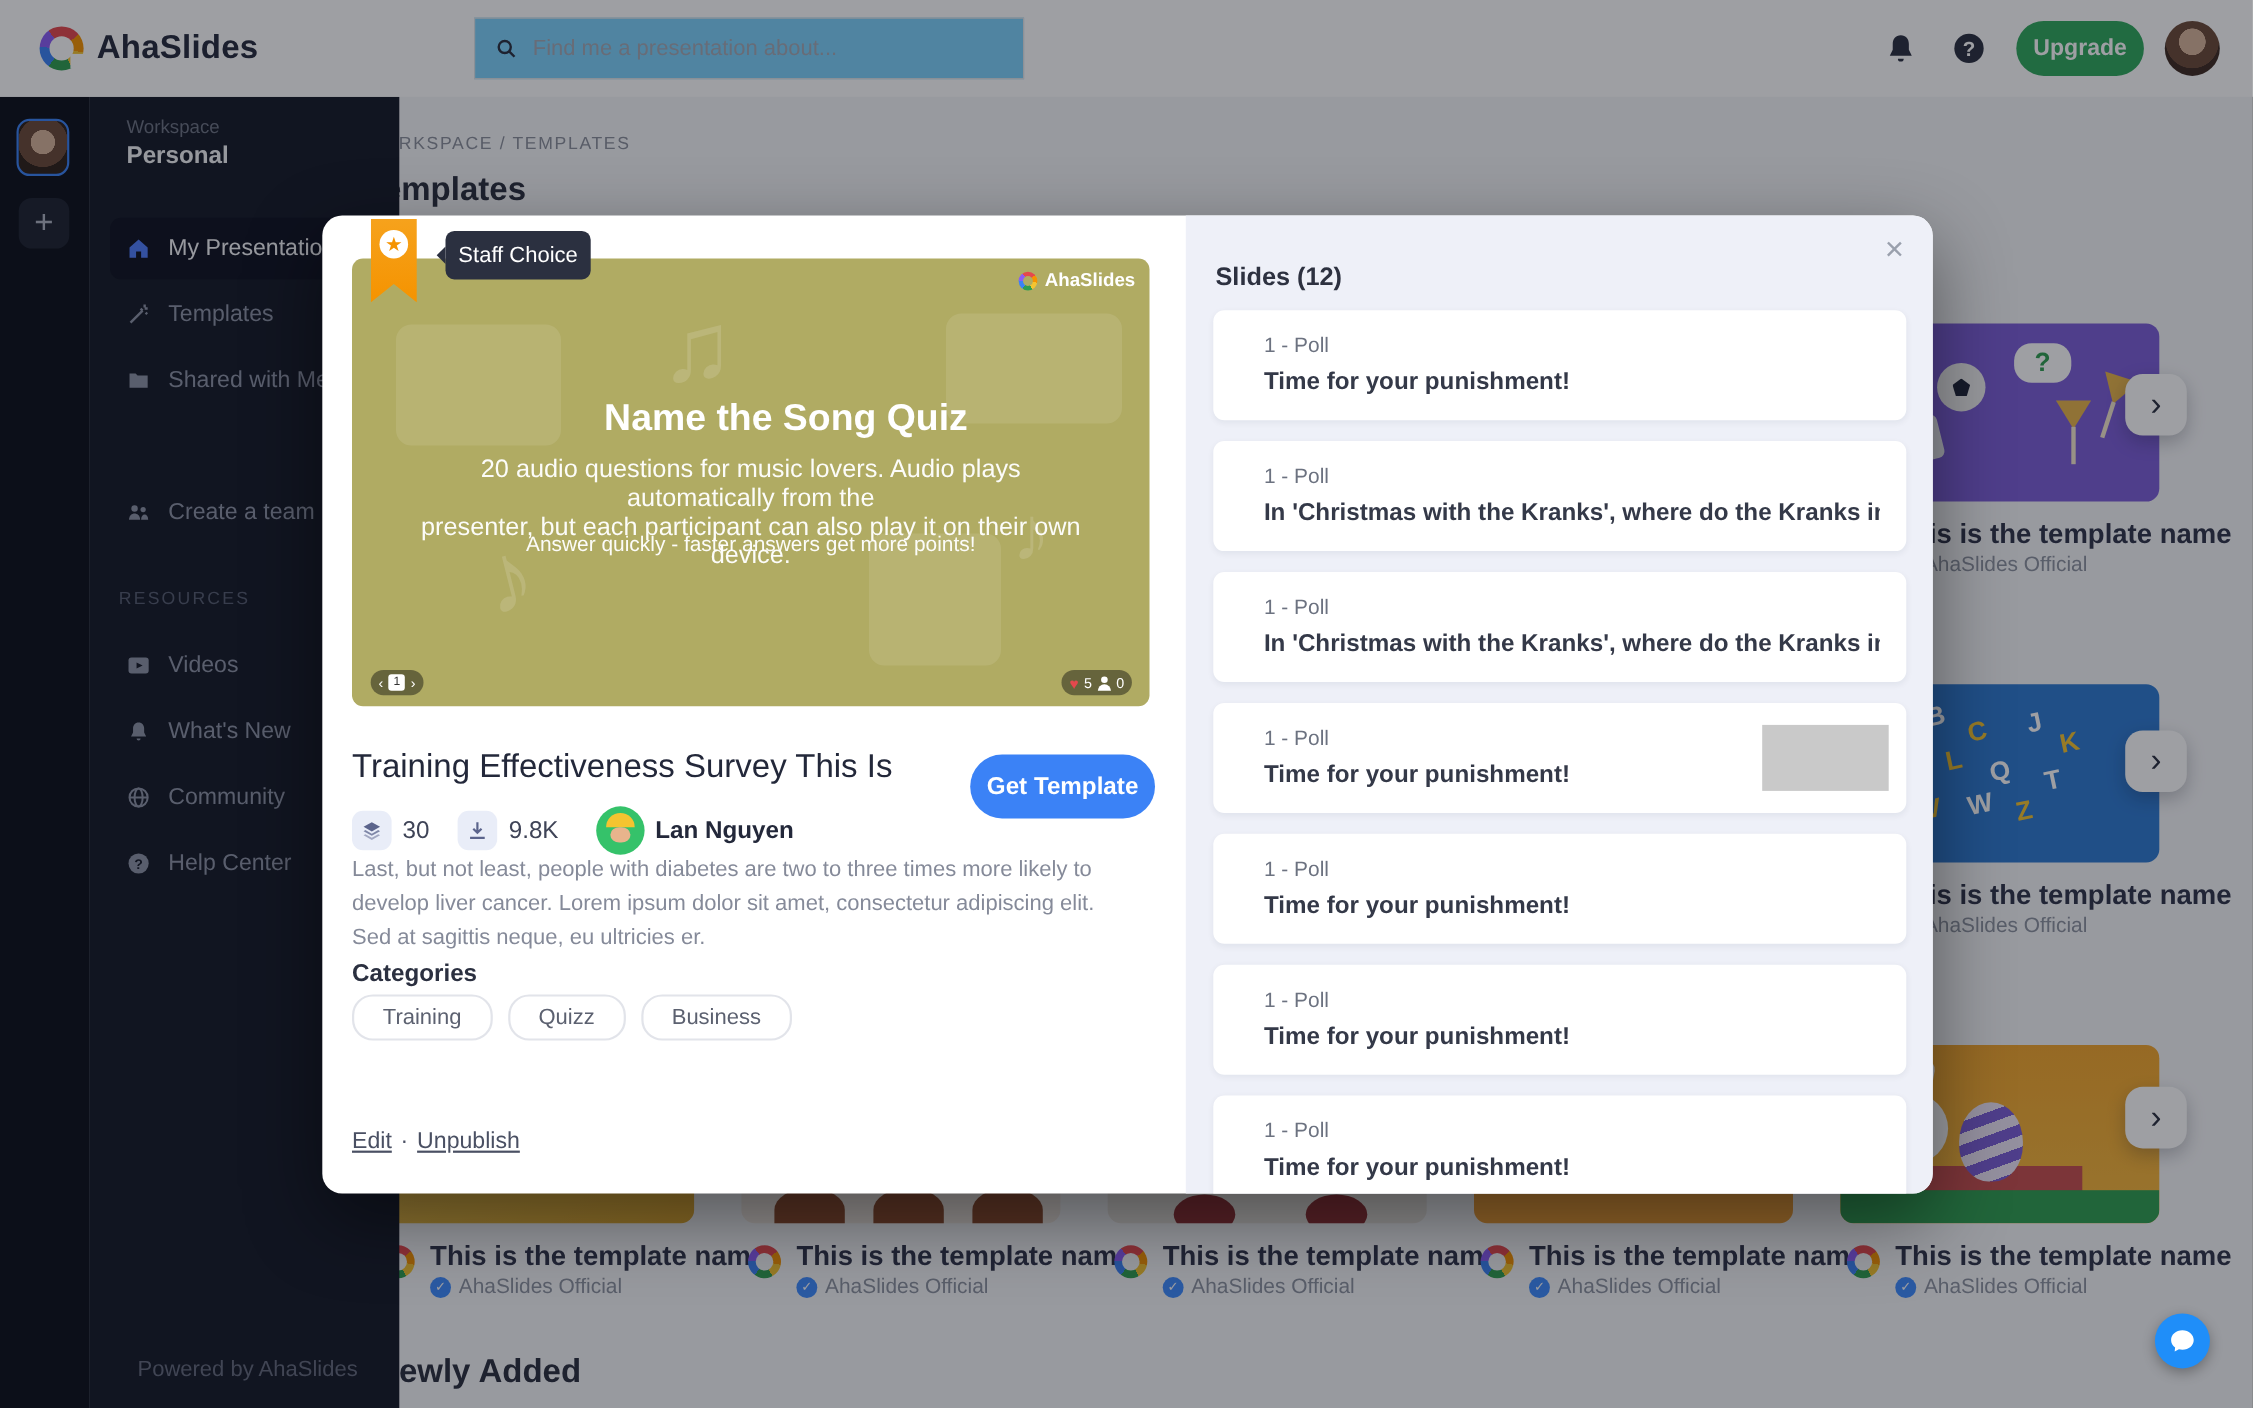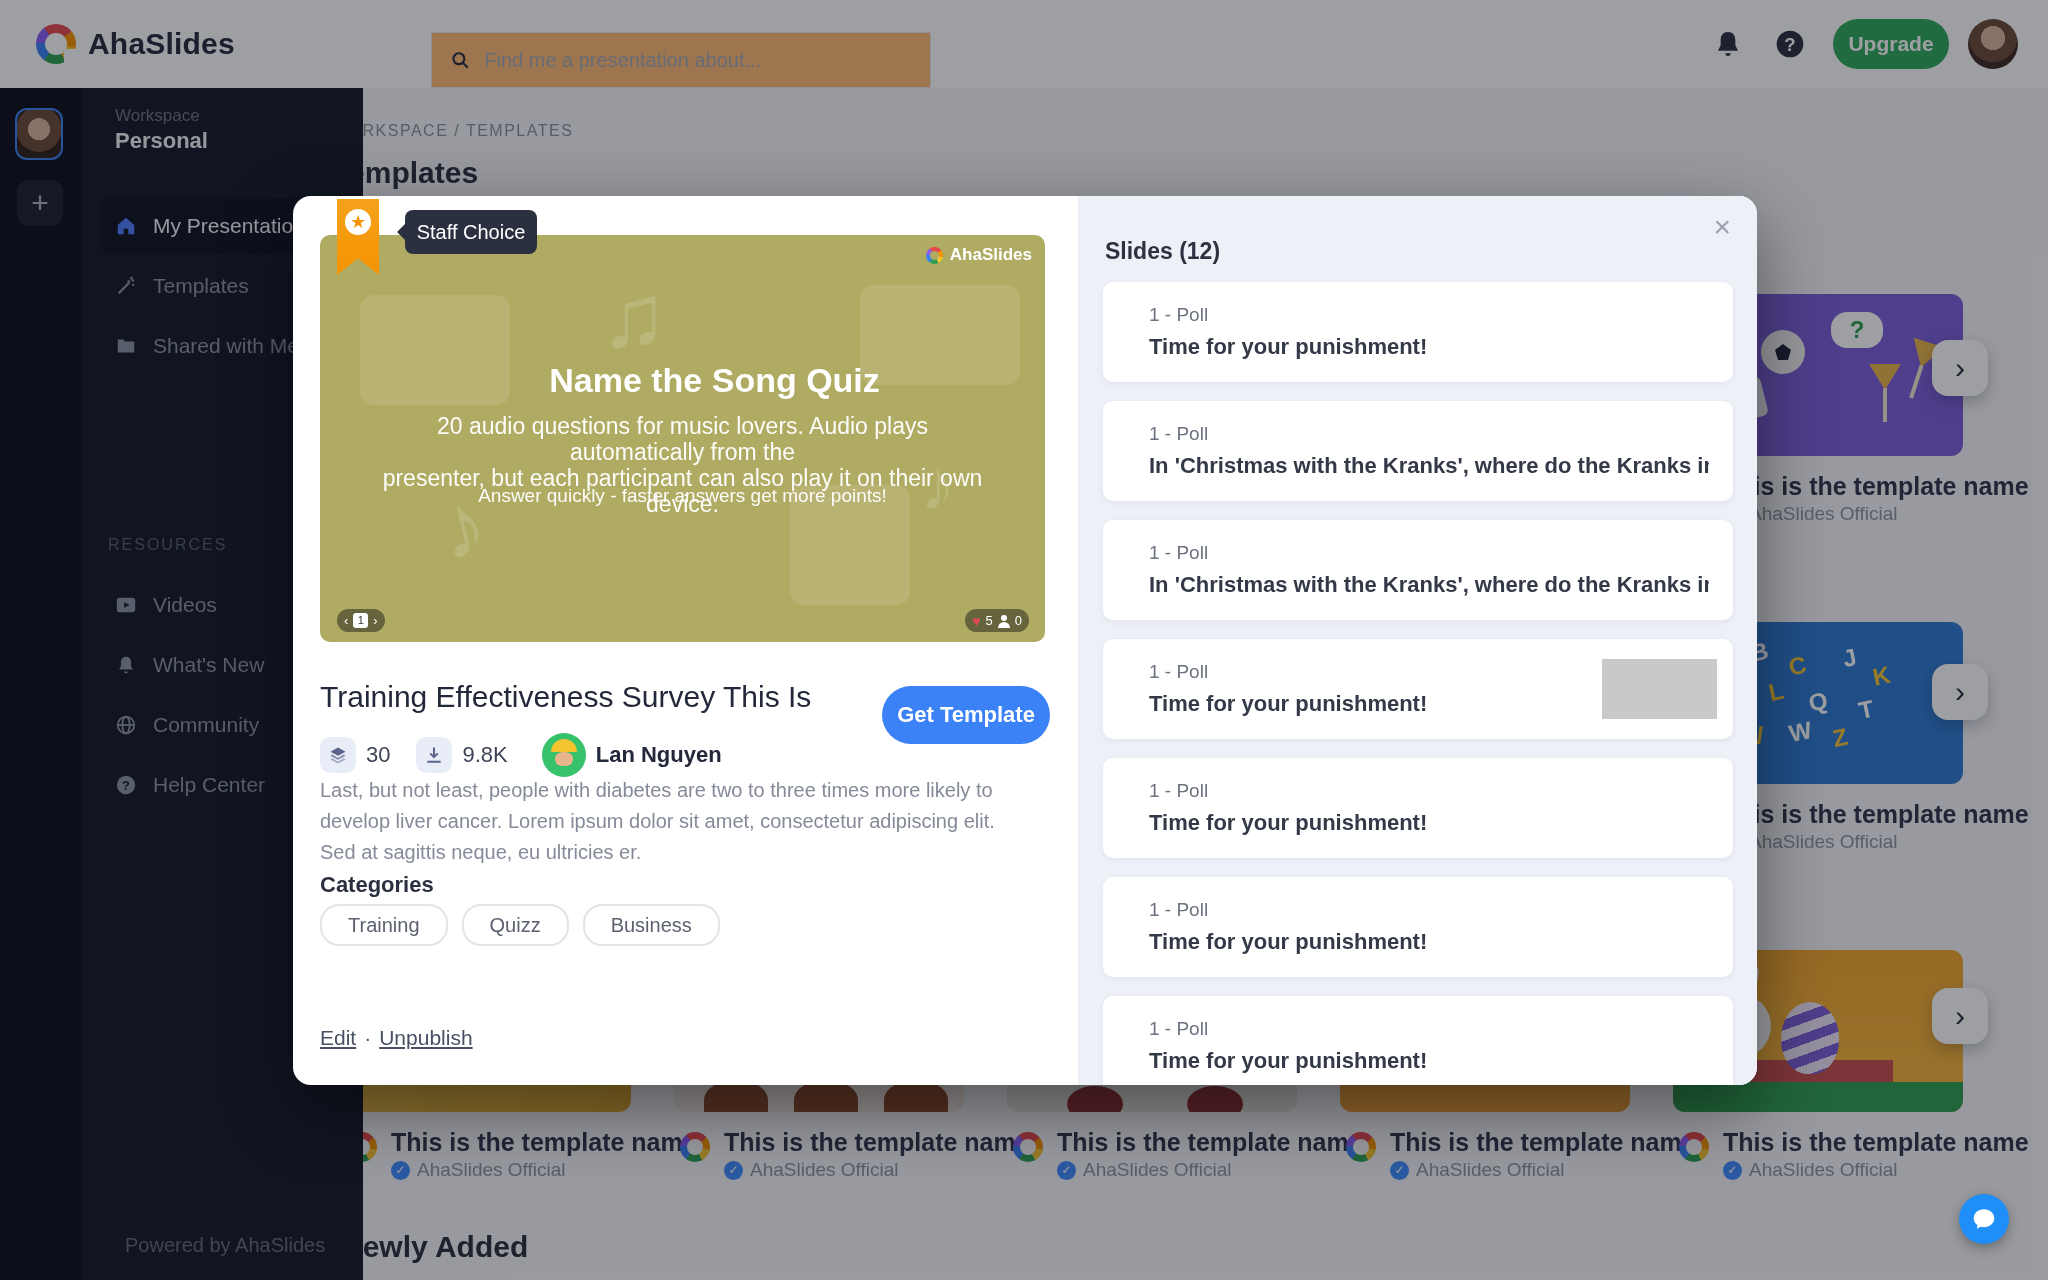--- a/index.html
+++ b/index.html
@@ -8,22 +8,22 @@
 
   
   #topbar{position:absolute;left:0;top:0;width:2048px;height:88px;background:#ffffff;z-index:4;}
   .brand{position:absolute;left:36px;top:24px;display:flex;align-items:center;gap:12px;}
   .logo-ring{width:40px;height:40px;border-radius:50%;
      background:conic-gradient(#e5484d 0 14%,#f59300 14% 28%,#f4c430 28% 42%,#2f9e50 42% 60%,#3b82f6 60% 76%,#8b5cf6 76% 90%,#e5484d 90% 100%);
      position:relative;}
   .logo-ring:before{content:"";position:absolute;left:9px;top:9px;width:22px;height:22px;border-radius:50%;background:#fff;}
   .logo-ring:after{content:"";position:absolute;right:-1px;bottom:2px;width:13px;height:13px;background:#fff;}
   .brand-name{font-size:30px;font-weight:800;color:#252a3d;letter-spacing:.2px;}
-  .search{position:absolute;left:431px;top:16px;width:500px;height:56px;border:1px solid #e7e8ea;background:#fdba74;
-     border-radius:0;display:flex;align-items:center;padding:0 18px;box-sizing:border-box;gap:12px;margin-top:16px;}
+  .search{position:absolute;left:431px;top:16px;width:500px;height:56px;border:1px solid #e7e8ea;background:#7dd3fc;
+     border-radius:0;display:flex;align-items:center;padding:0 18px;box-sizing:border-box;gap:12px;}
   .search input{border:none;outline:none;background:transparent;font-size:20px;color:#3a3f4d;width:100%;
      font-family:"Liberation Sans",sans-serif;}
   .search input::placeholder{color:#a5aab6;}
   .tb-icon{position:absolute;top:28px;width:32px;height:32px;color:#2b3040;}
   .upgrade{position:absolute;left:1833px;top:19px;width:116px;height:50px;border-radius:25px;background:#2fa85c;
      color:#fff;font-size:21px;font-weight:700;display:flex;align-items:center;justify-content:center;cursor:pointer;}
   .tb-avatar{position:absolute;left:1968px;top:19px;width:50px;height:50px;border-radius:50%;
      background:radial-gradient(circle at 50% 38%,#d8b49a 0 30%,#6b4a38 31% 60%,#3e2b22 61%);}
 
   
@@ -429,20 +429,29 @@
           <path d="M4 20 L16 8 M14 6 l2 2 M18 2 v3 M21 6 h-3 M19 10 l1.5 1.5"></path>
         </svg>
       <span>Templates</span>
     </div>
     <div class="menu-item" style="top:230px">
       <svg viewBox="0 0 24 24" fill="currentColor">
           <path d="M3 5 h6 l2 2 h10 v12 H3 Z"></path>
         </svg>
       <span>Shared with Me</span>
     </div>
+    <div class="menu-item" style="top:350px">
+      <svg viewBox="0 0 24 24" fill="currentColor">
+          <circle cx="8" cy="8" r="3.2"></circle>
+          <circle cx="16.5" cy="9" r="2.6"></circle>
+          <path d="M2.5 19 c0-4 3-6 5.5-6 s5.5 2 5.5 6 Z"></path>
+          <path d="M14.5 19 c0-3 1.5-5 3.5-5 s3.5 2 3.5 5 Z"></path>
+        </svg>
+      <span>Create a team</span>
+    </div>
 
     <div class="res-label">RESOURCES</div>
 
     <div class="menu-item" style="top:549px">
       <svg viewBox="0 0 24 24" fill="currentColor">
           <path d="M12 3 c-3.5 0 -5.5 2.6 -5.5 6 v4 l-2 4 h15 l-2 -4 v-4 c0-3.4 -2 -6 -5.5 -6 Z M10 19 a2 2 0 0 0 4 0 Z"></path>
         </svg>
       <span>What's New</span>
     </div>
     <div class="menu-item" style="top:489px">

